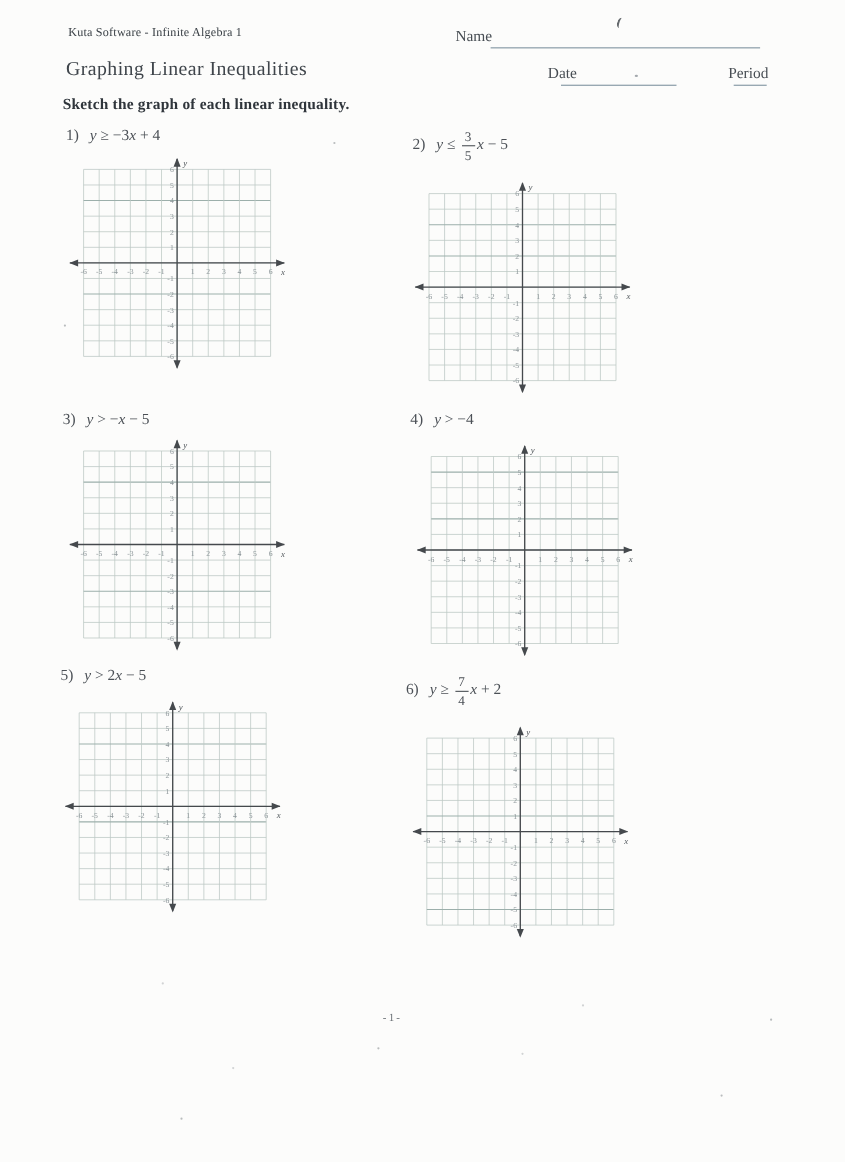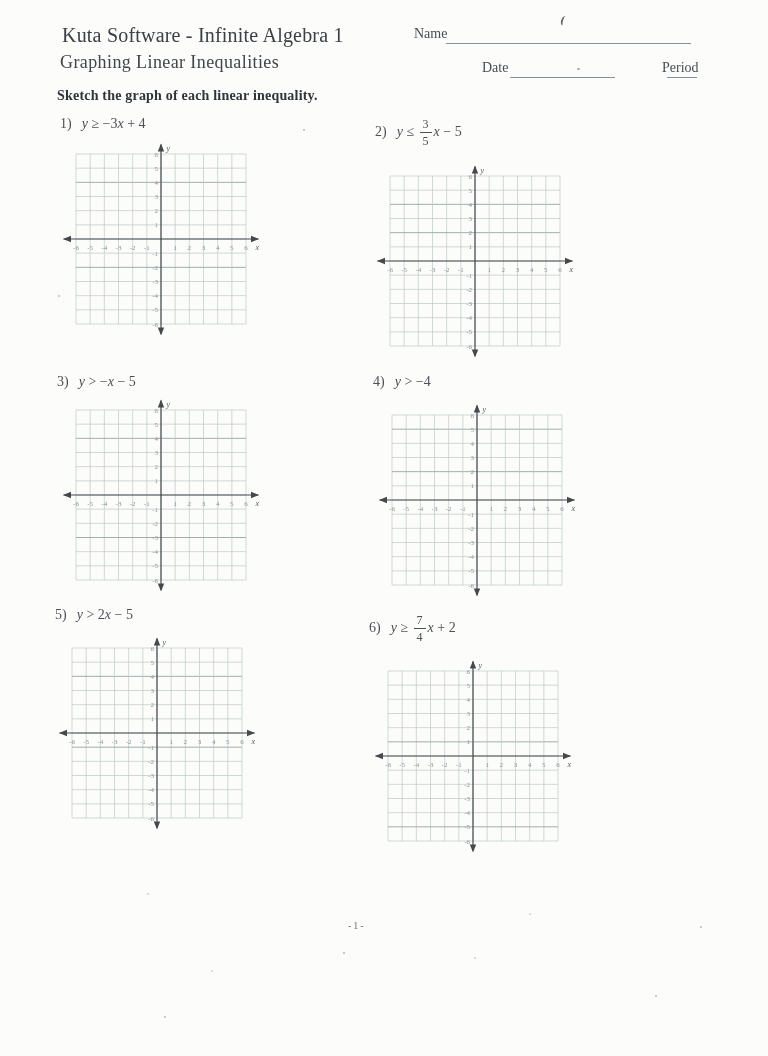--- a/index.html
+++ b/index.html
@@ -1,19 +1,19 @@
 <!DOCTYPE html>
 <html><head>
 <meta charset="utf-8">
 <style>
   html,body{margin:0;padding:0;}
   body{width:768px;height:1056px;background:#fcfcfb;position:relative;
        font-family:"Liberation Serif", serif;-webkit-font-smoothing:antialiased;}
   .abs{position:absolute;}
-  .hdr-left{left:62px;top:24px;font-size:20px;color:#3a4046;letter-spacing:.2px;}
+  .hdr-left{left:62px;top:24px;font-size:11px;color:#3a4046;letter-spacing:.2px;}
   .title{left:60px;top:52px;font-size:18px;color:#3f454b;letter-spacing:.4px;}
   .instruction{left:57px;top:88px;font-size:14px;font-weight:bold;color:#2f353b;letter-spacing:.2px;}
   .field-label{font-size:14px;color:#474d53;text-align:right;}
   .uline{border-bottom:1px solid #7f93a0;height:1px;}
   .problem{position:absolute;display:flex;align-items:center;gap:10px;
            font-size:14px;color:#4b5056;line-height:1.2;}
   .pnum{color:#4b5056;}
   .eq{display:inline-flex;align-items:center;white-space:pre;color:#4b5056;}
   .it{font-style:italic;}
   .frac{display:inline-flex;flex-direction:column;align-items:center;line-height:1;
@@ -31,21 +31,21 @@
 </head>
 <body>
 
 <div class="abs hdr-left">Kuta Software - Infinite Algebra 1</div>
 <div class="abs title">Graphing Linear Inequalities</div>
 
 <span class="abs field-label" style="left:414px;top:26px">Name</span>
 <div class="abs uline" style="left:446px;top:42px;width:245px;"></div>
 <div class="abs penmark"></div>
 
-<span class="abs field-label" style="left:482px;top:60px">Date</span>
+<span class="abs field-label" style="left:498px;top:60px">Date</span>
 <div class="abs uline" style="left:510px;top:76px;width:105px;"></div>
 <div class="abs datedot"></div>
 <span class="abs field-label" style="left:662px;top:60px">Period</span>
 <div class="abs uline" style="left:667px;top:76px;width:30px;"></div>
 
 <div class="abs instruction">Sketch the graph of each linear inequality.</div>
 
 <div class="problem" style="left:60px;top:116px">
   <span class="pnum">1)</span>
   <span class="eq"><span class="it">y</span><span> ≥ −3</span><span class="it">x</span><span> + 4</span></span>

